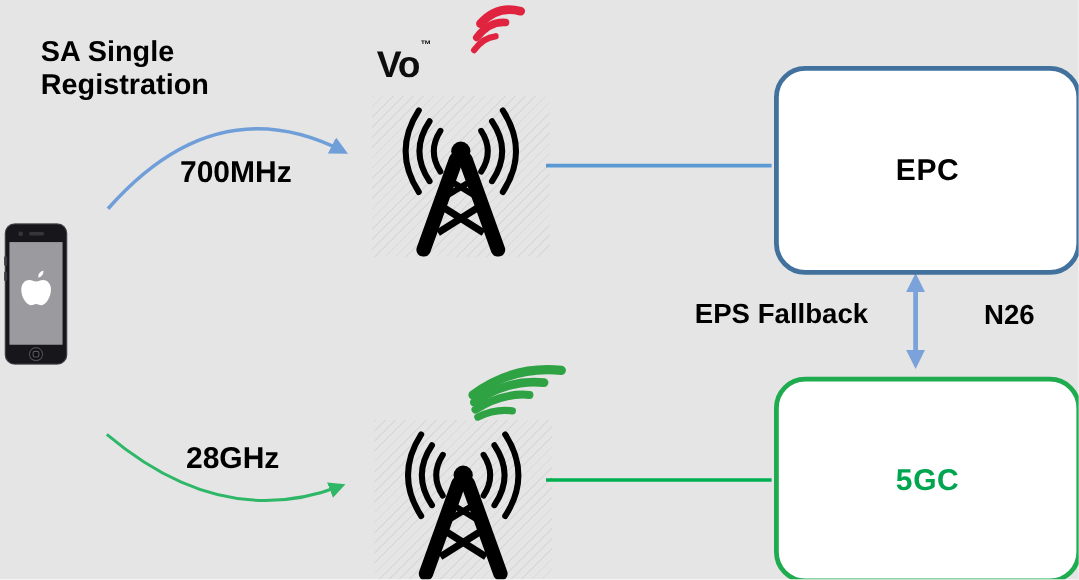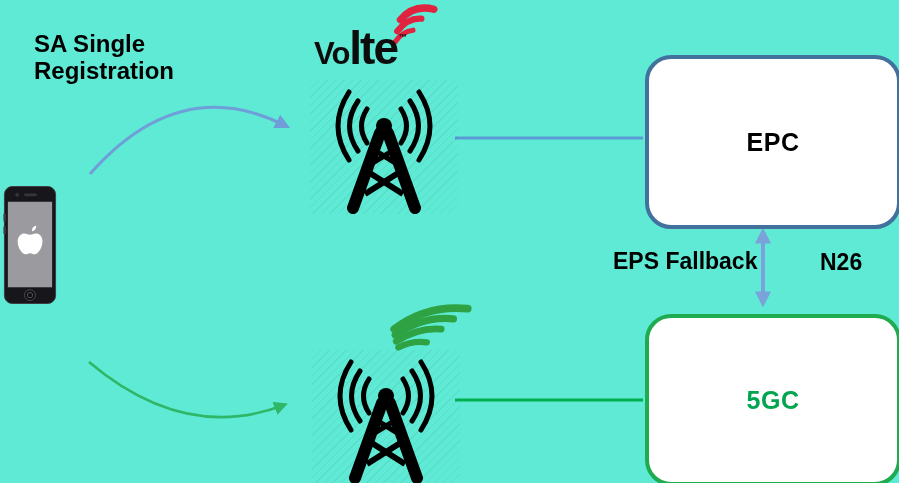--- a/index.html
+++ b/index.html
@@ -1,17 +1,17 @@
 <!DOCTYPE html>
 <html><head>
 <meta charset="utf-8">
 <style>
   html,body{margin:0;padding:0;background:#fff;}
   .canvas{
-    position:relative;width:899px;height:483px;overflow:hidden;background:#5eead4;
+    position:relative;width:899px;height:483px;overflow:hidden;background:#e5e5e5;
     font-family:"Liberation Sans",sans-serif;
   }
   .overlay{position:absolute;left:0;top:0;width:899px;height:483px;pointer-events:none;}
 
   .reg-label{
     position:absolute;left:34px;top:30px;width:200px;
     font-size:24px;font-weight:700;color:#000;line-height:27px;letter-spacing:0px;
   }
   .freq{position:absolute;font-size:25px;font-weight:700;color:#000;white-space:nowrap;}
   .freq-lte{left:150px;top:130px;}
@@ -46,21 +46,21 @@
   
   .node-box{
     position:absolute;width:248px;background:#fff;border-radius:26px;
     display:flex;align-items:center;justify-content:center;
     font-size:25px;font-weight:700;letter-spacing:0.5px;
   }
   .node-epc{left:645px;top:55px;height:166px;border:4px solid #41719c;color:#000;}
   .node-5gc{left:645px;top:314px;height:164px;border:4px solid #1fab4f;color:#00a550;}
 
   .mid-label{position:absolute;font-size:23px;font-weight:700;color:#000;white-space:nowrap;}
-  .eps-label{left:613px;top:248px;}
+  .eps-label{left:579px;top:248px;}
   .n26-label{left:786px;top:249px;margin-left:34px;}
 </style>
 </head>
 <body>
 
 <div class="canvas">
 
   <svg width="0" height="0" style="position:absolute" aria-hidden="true">
     <defs>
       <g id="tower-shape" stroke="#000" fill="none">
@@ -110,32 +110,33 @@
       <circle cx="14" cy="9" r="2" fill="#35353b"></circle>
       <rect x="21" y="7.5" width="13" height="3" rx="1.5" fill="#35353b"></rect>
       <rect x="4.5" y="16" width="45" height="87" fill="#9b9b9f"></rect>
       <path d="M29 46 c2.6-0.5 4.6-2.9 4.3-5.7 -2.7 0.3-4.8 2.8-4.3 5.7 z" fill="#fff"></path>
       <path d="M27.2 49.5 c2 0 3.3-1.3 5.9-1.3 3.1 0 6.6 2.7 6.6 8 0 6.4-4.5 13.3-8 13.3 -1.8 0-2.7-1.1-4.5-1.1 -1.8 0-2.9 1.1-4.6 1.1 -3.5 0-8.1-6.6-8.1-13.1 0-5.5 3.6-8.2 6.7-8.2 2.5 0 4 1.3 6 1.3 z" fill="#fff"></path>
       <circle cx="27" cy="111" r="5.5" fill="#101014" stroke="#4a4a50" stroke-width="1"></circle>
       <rect x="24.6" y="108.6" width="4.8" height="4.8" rx="1.2" fill="none" stroke="#55555c" stroke-width="1"></rect>
     </svg>
   </div>
 
+  <div class="freq freq-lte">700MHz</div>
+  <div class="freq freq-5g">28GHz</div>
 
   <div class="volte-logo">
     <svg class="volte-waves" width="56" height="46" viewBox="0 0 52 44">
       <g stroke="#e02440" fill="none" stroke-linecap="round">
         <path d="M8 38 Q15 28 25 27" stroke-width="5"></path>
         <path d="M10 28 Q20 15 33 16" stroke-width="6"></path>
         <path d="M13 17 Q26 2 45 7" stroke-width="7"></path>
       </g>
     </svg>
     <div class="volte-text">
       <span class="volte-prefix">Vo</span>
-      <span class="volte-main">lte</span>
       <span class="volte-tm">™</span>
     </div>
   </div>
 
   <div class="tower tower-lte">
     <svg viewBox="0 0 148 134" width="148" height="134">
       <use href="#tower-shape" xlink:href="#tower-shape"></use>
     </svg>
   </div>
 

